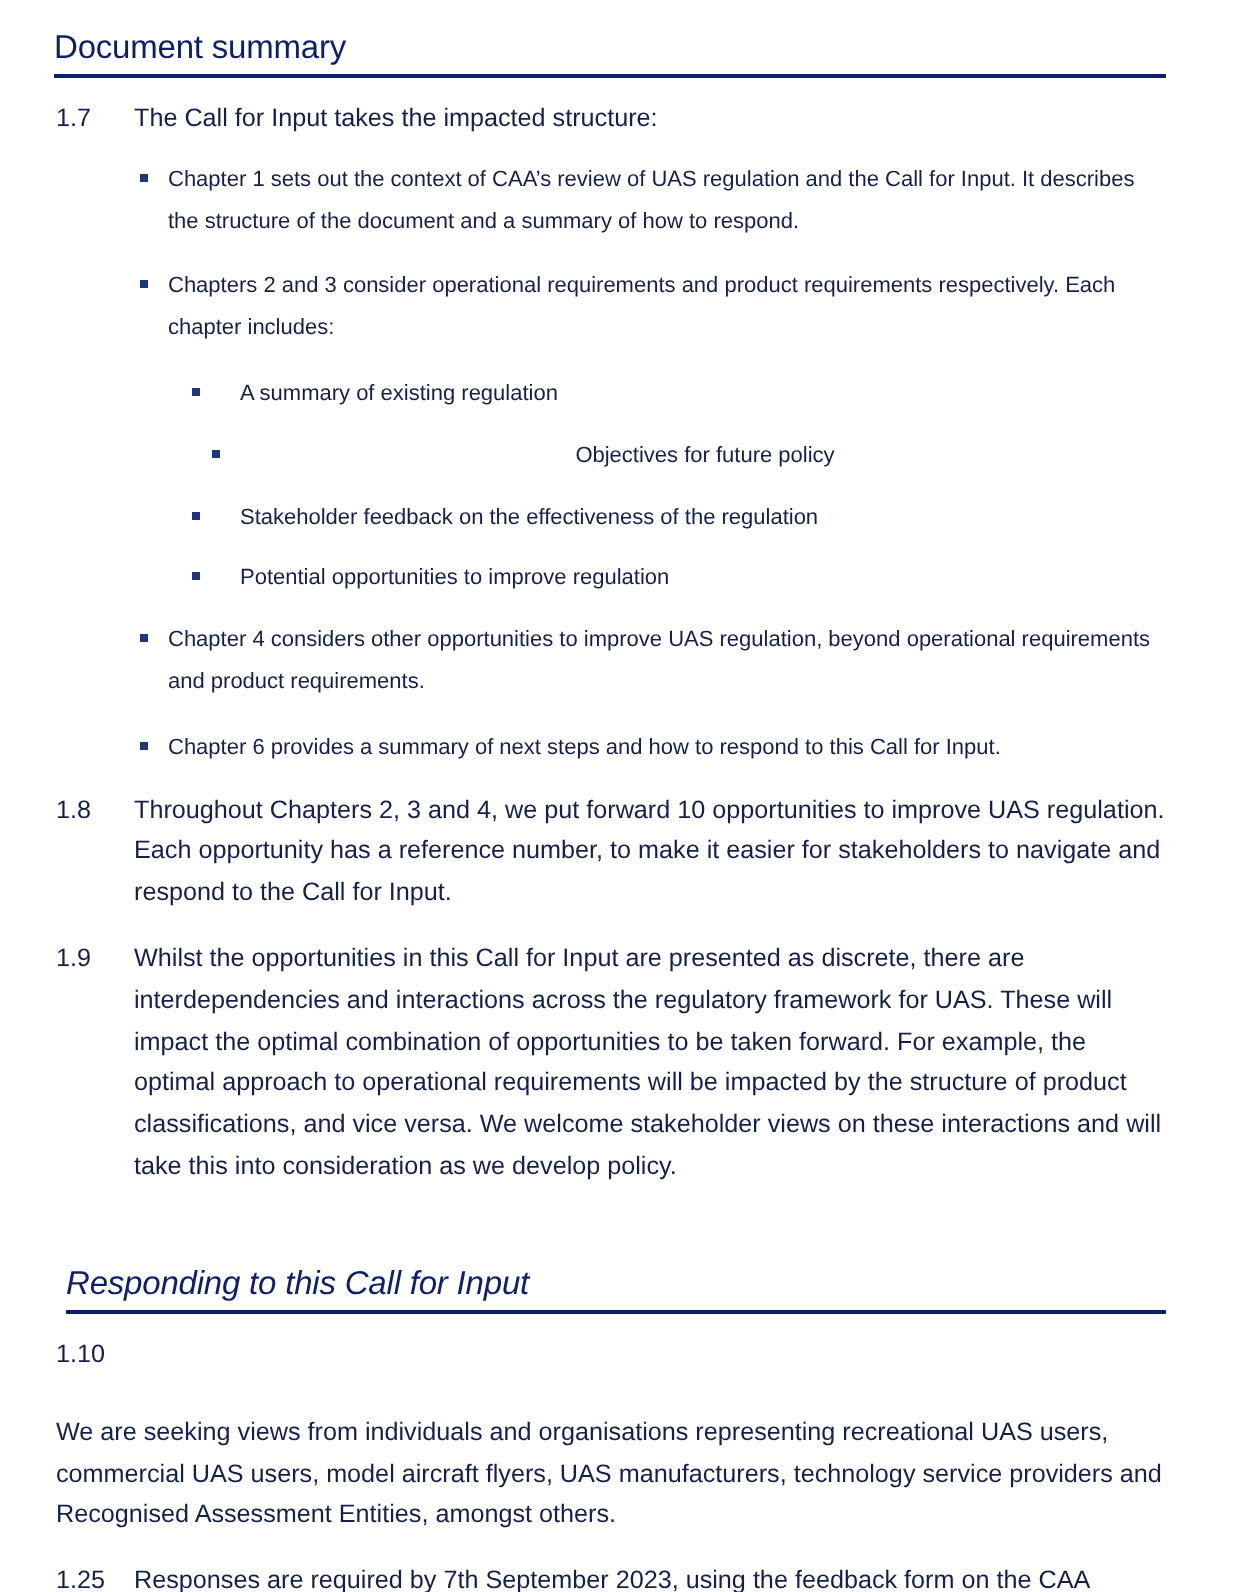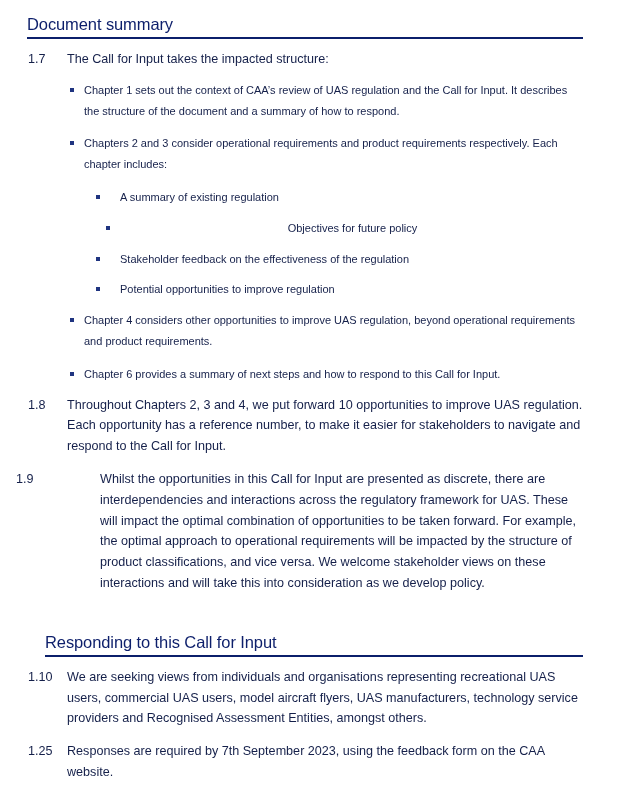--- a/index.html
+++ b/index.html
@@ -180,37 +180,37 @@
 
     <div class="gap-10"></div>
 
     <div class="para" style="margin-left:28px; margin-right:37px;">
       <span class="para-num">1.8</span>
       <span class="para-text">Throughout Chapters 2, 3 and 4, we put forward 10 opportunities to improve UAS regulation. Each opportunity has a reference number, to make it easier for stakeholders to navigate and respond to the Call for Input.</span>
     </div>
 
     <div class="gap-12"></div>
 
-    <div class="para" style="margin-left:16px; margin-right:36px;gap:45px;">
+    <div class="para" style="margin-left:28px; margin-right:36px;">
       <span class="para-num">1.9</span>
       <span class="para-text">Whilst the opportunities in this Call for Input are presented as discrete, there are interdependencies and interactions across the regulatory framework for UAS. These will impact the optimal combination of opportunities to be taken forward. For example, the optimal approach to operational requirements will be impacted by the structure of product classifications, and vice versa. We welcome stakeholder views on these interactions and will take this into consideration as we develop policy.</span>
     </div>
   </div>
 
   <div class="section">
     <div class="gap-38"></div>
 
-    <div style="margin-left:45px; margin-right:39px;">
+    <div style="margin-left:33px; margin-right:39px;font-style:italic;">
       <h2 class="section-heading">Responding to this Call for Input</h2>
       <div class="heading-rule"></div>
     </div>
 
     <div class="gap-10"></div>
 
-    <div class="para" style="margin-left:28px; margin-right:36px;">
+    <div class="para" style="margin-left:28px; margin-right:36px;flex-direction:column;">
       <span class="para-num">1.10</span>
       <span class="para-text">We are seeking views from individuals and organisations representing recreational UAS users, commercial UAS users, model aircraft flyers, UAS manufacturers, technology service providers and Recognised Assessment Entities, amongst others.</span>
     </div>
 
     <div class="gap-12"></div>
 
     <div class="para" style="margin-left:28px; margin-right:36px;">
       <span class="para-num">1.25</span>
       <span class="para-text">Responses are required by 7th September 2023, using the feedback form on the CAA website.</span>
     </div>

